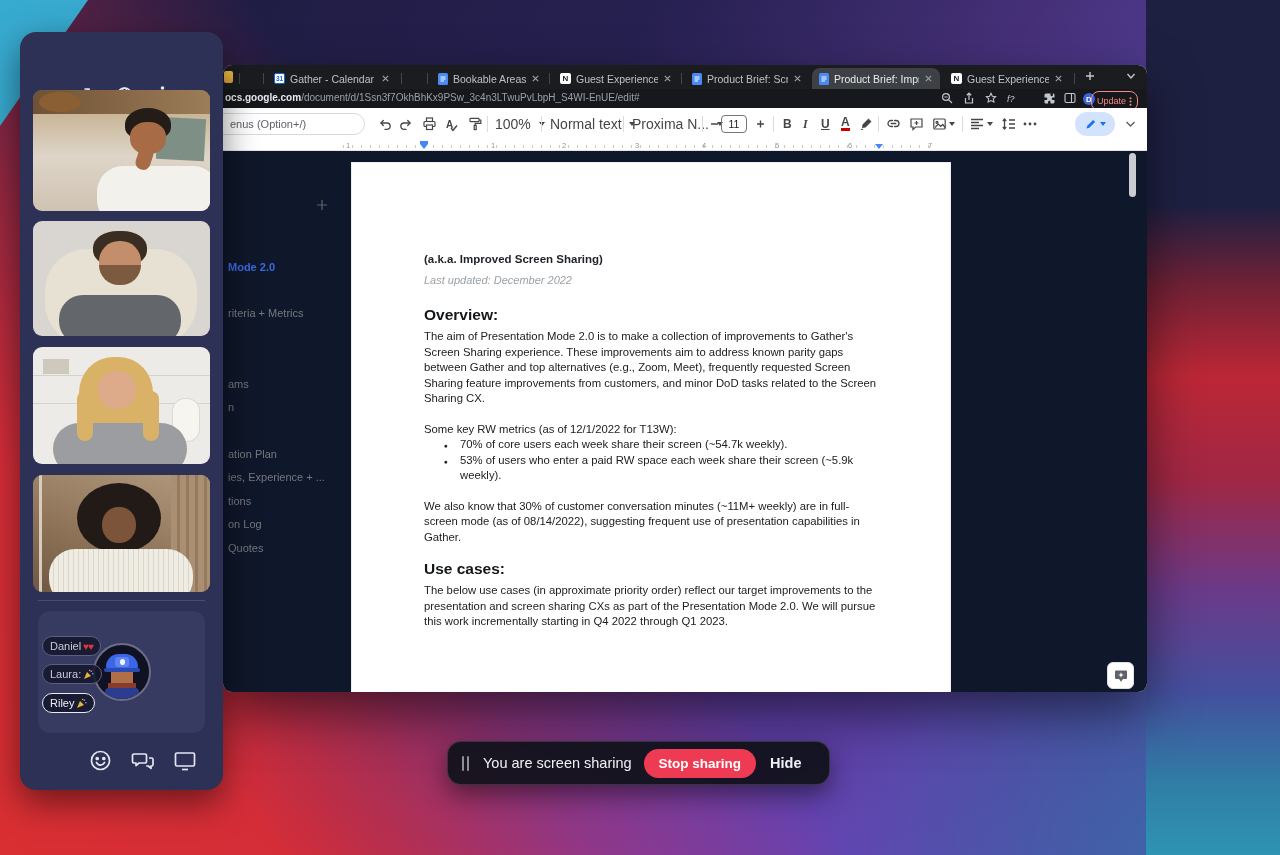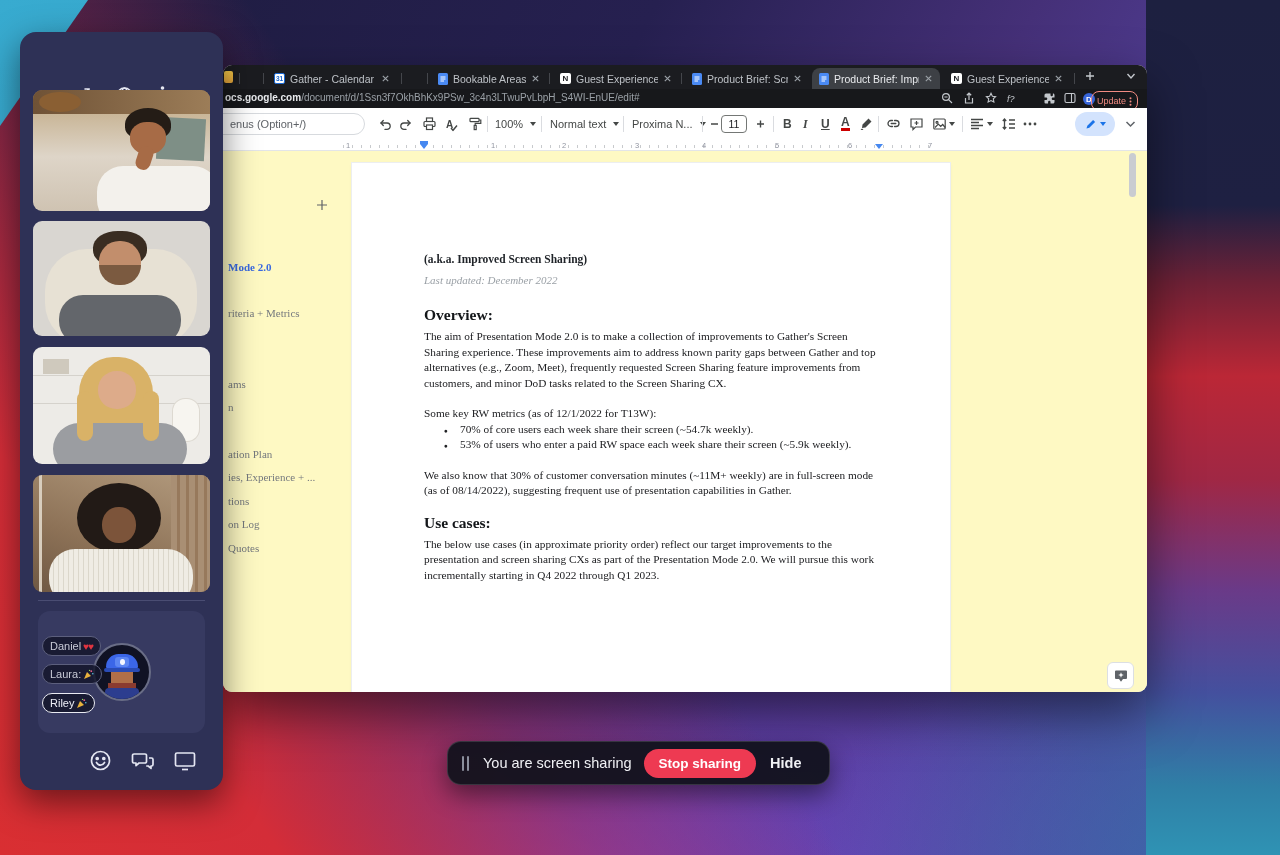--- a/index.html
+++ b/index.html
@@ -42,21 +42,21 @@
   .url-text .host { color:#e8eaed; font-weight:bold; }
   .ub-ic { position:absolute; top:3px; width:13px; height:13px; color:#c3c7cc; }
   .ext-dot { width:11px; height:11px; border-radius:50%; background:#4a7de8; }
   .fq { font-size:9px; font-style:italic; color:#c3c7cc; width:auto; }
   .update-pill { position:absolute; right:9px; top:2px; height:20px; border:1px solid #f28b82; border-radius:8px;
                  color:#f28b82; font-size:9px; display:flex; align-items:center; gap:3px; padding:0 5px; }
 
   
   .dtoolbar { position:absolute; left:0; top:43px; right:0; height:32px; background:#fff; }
   .ti { position:absolute; top:50%; transform:translateY(-50%); color:#444746; display:flex; align-items:center; gap:2px;
-        font-size:11px; }
+        font-size:14px; }
   .vsep { position:absolute; top:8px; width:1px; height:16px; background:#dadce0; }
   .caret { width:0; height:0; border-left:3.5px solid transparent; border-right:3.5px solid transparent; border-top:4px solid #444746; display:inline-block; }
   .menus-field { position:absolute; left:-30px; top:5px; width:172px; height:22px; border:1px solid #d7dade; background:#fff;
                  border-radius:11px; font-size:11px; color:#5f6368; line-height:20px; padding-left:36px; }
   .szbox { position:absolute; left:498px; top:7px; width:26px; height:18px; border:1px solid #747775; border-radius:4px;
            font-size:10.5px; color:#202124; text-align:center; line-height:16px; }
   .fmt { font-weight:bold; font-size:12px; }
   .fmt.i { font-style:italic; font-family:"Liberation Serif", serif; }
   .fmt.u { text-decoration:underline; }
   .fmt.a { border-bottom:3px solid #cc0000; line-height:11px; }
@@ -69,22 +69,22 @@
   .ruler { position:absolute; left:0; top:75px; right:0; height:11px; background:#fff; border-bottom:1px solid #e3e5e8;
            font-size:7.5px; color:#9094a0; }
   .ruler-ticks { position:absolute; left:120px; right:210px; bottom:2px; height:3px;
                  background:repeating-linear-gradient(90deg,#c8cacd 0 1px,transparent 1px 9px); }
   .rnum { position:absolute; top:1px; }
   .rmark { position:absolute; top:4px; width:0; height:0; border-left:4px solid transparent; border-right:4px solid transparent;
            border-top:5px solid #4688f0; }
   .rmark.l::before { content:""; position:absolute; left:-4px; top:-8px; width:8px; height:3px; background:#4688f0; }
 
   
-  .docarea { position:absolute; left:0; top:86px; right:0; bottom:0; background:#fef9c3; overflow:hidden;
-             border-radius:0 0 9px 9px;font-family:Liberation Serif, serif; }
+  .docarea { position:absolute; left:0; top:86px; right:0; bottom:0; background:#0f172a; overflow:hidden;
+             border-radius:0 0 9px 9px; }
   .page { position:absolute; left:129px; top:12px; width:598px; height:640px; background:#fff;
           box-shadow:0 0 0 1px #eceef0, 0 1px 4px rgba(0,0,0,.05); padding:90px 71px 0 72px; }
   .page h1 { font-size:25px; letter-spacing:-.3px; color:#3c5ce8; margin-bottom:20px; font-weight:800; }
   .aka { font-size:11.5px; font-weight:bold; color:#1f2328; margin-bottom:8px; }
   .ownr { font-size:11px; font-style:italic; color:#9aa0a6; line-height:15px; }
   .ownr-wrap { margin-bottom:18px; }
   .page h2 { font-size:15.5px; color:#14171a; margin-bottom:5px; font-weight:800; }
   .page p, .page li { font-size:11.3px; line-height:15.5px; color:#202124; }
   .page p { margin-bottom:15px; }
   .mb0 { margin-bottom:0 !important; }

